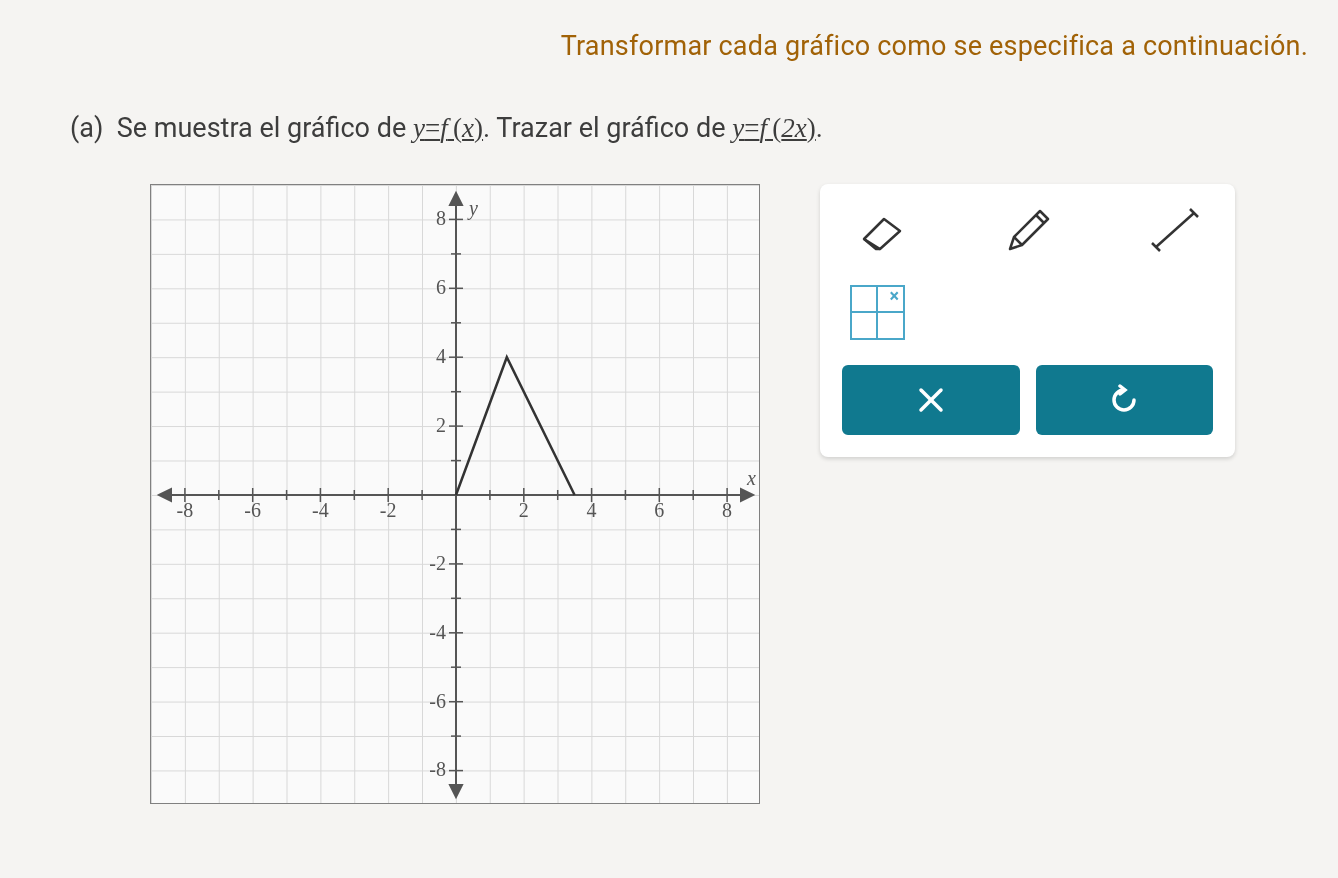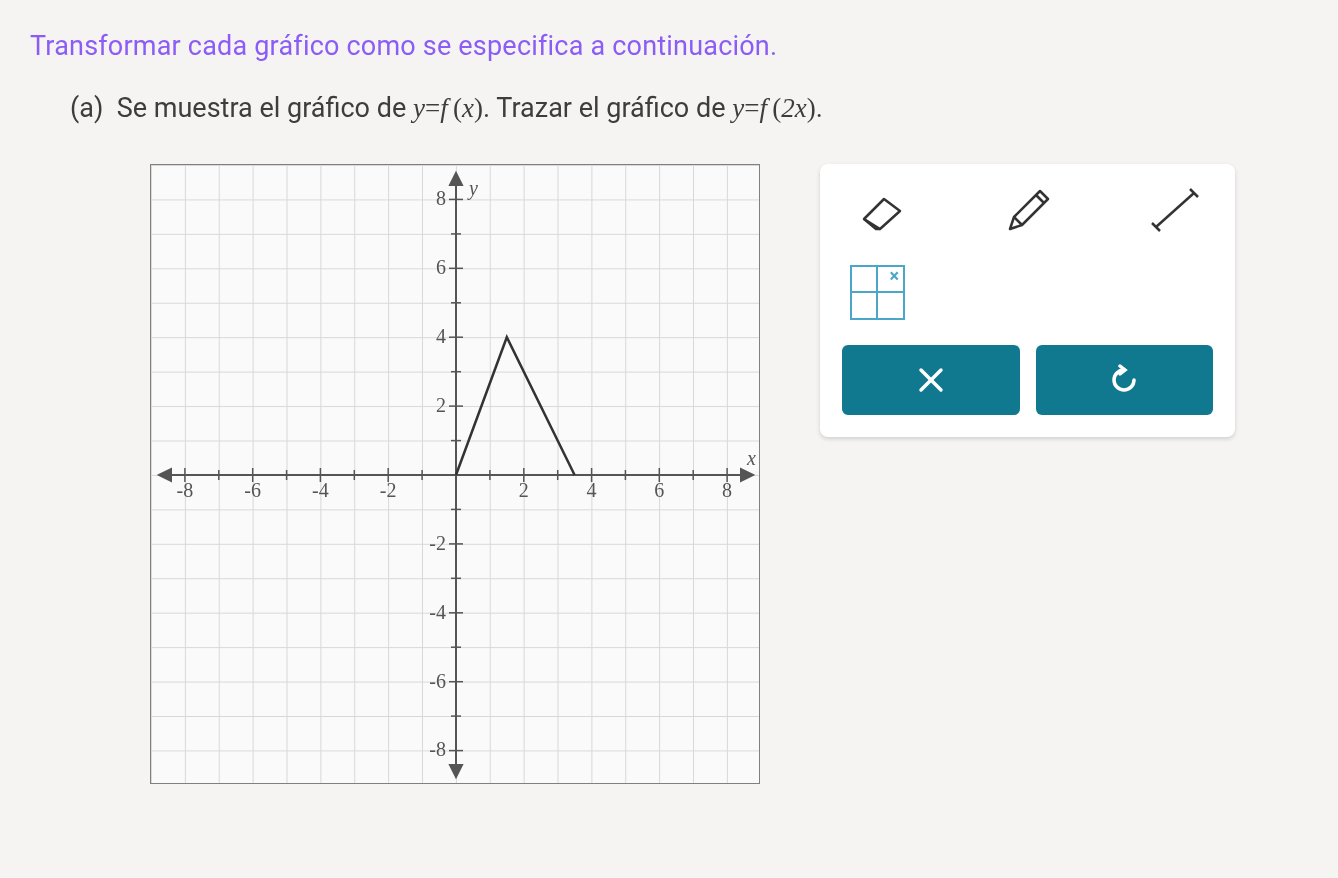--- a/index.html
+++ b/index.html
@@ -7,31 +7,32 @@
     font-family: -apple-system, BlinkMacSystemFont, "Segoe UI", Roboto, Arial, sans-serif;
     background: #f5f4f2;
     width: 1338px;
     height: 878px;
     padding: 30px 30px;
     color: #3d3d3d;
     overflow: hidden;
   }
   .instruction {
     font-size: 27px;
-    color: #8b5cf6;
-    margin-bottom: 30px;
+    color: #a16207;
+    margin-bottom: 50px;
     letter-spacing: 0.2px;
+    text-align: right;
   }
   .part-row {
     font-size: 27px;
     color: #3d3d3d;
     margin-left: 40px;
     margin-bottom: 40px;
   }
-  .math { font-family: "Times New Roman", Times, serif; font-style: italic; }
+  .math { font-family: "Times New Roman", Times, serif; font-style: italic; text-decoration: underline; }
   .math-roman { font-style: normal; }
   .row {
     display: flex;
     align-items: flex-start;
     gap: 60px;
     margin-left: 120px;
   }
   .chart-box {
     width: 610px;
     height: 620px;

